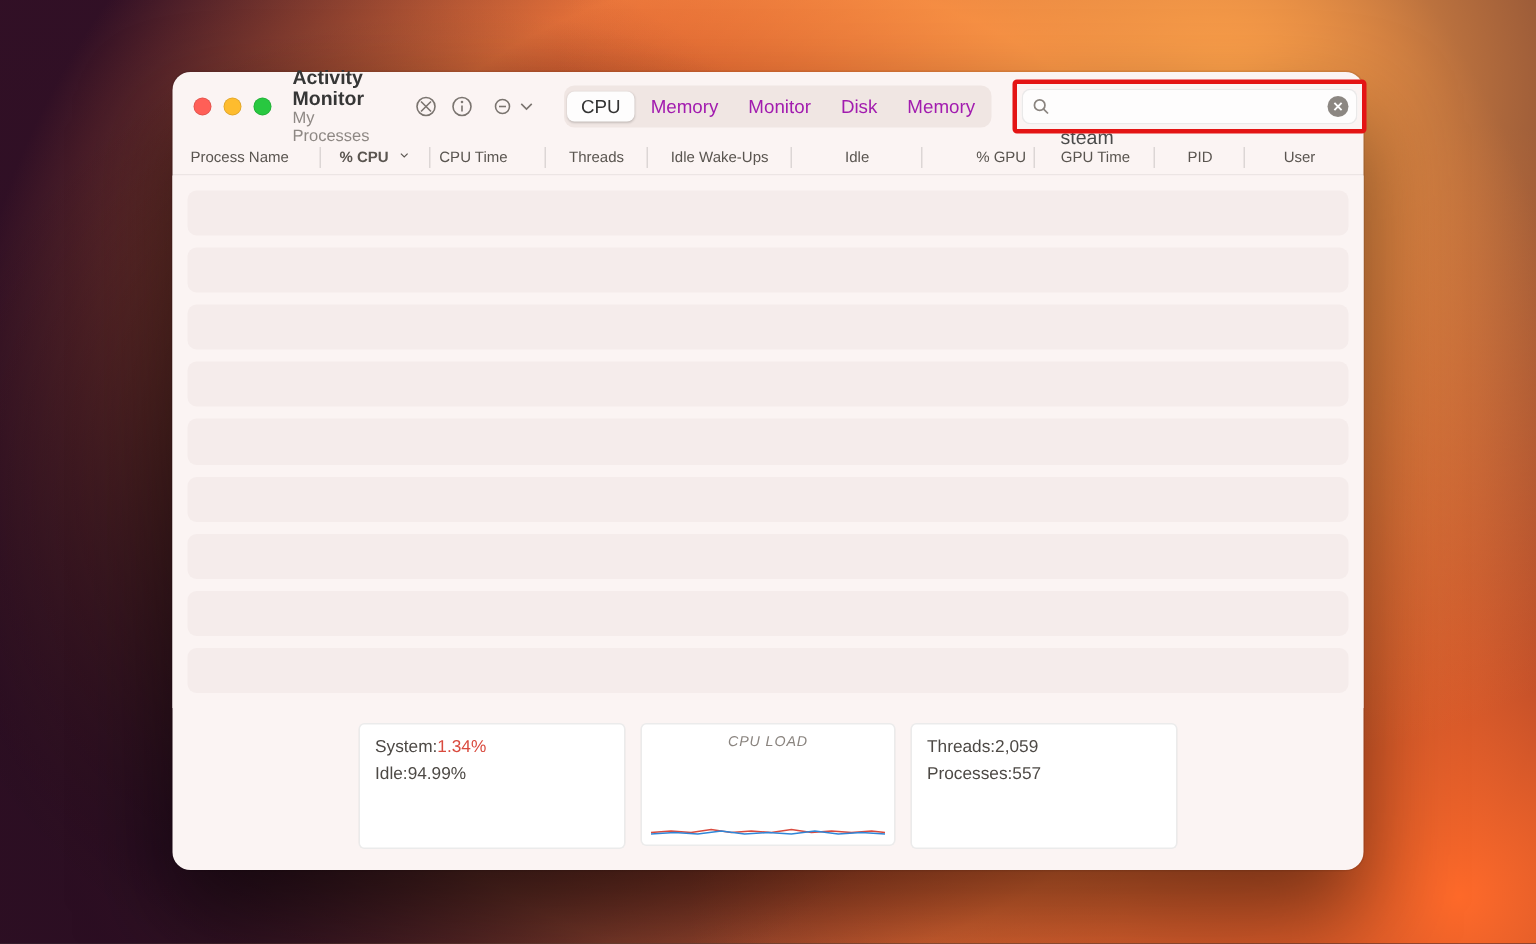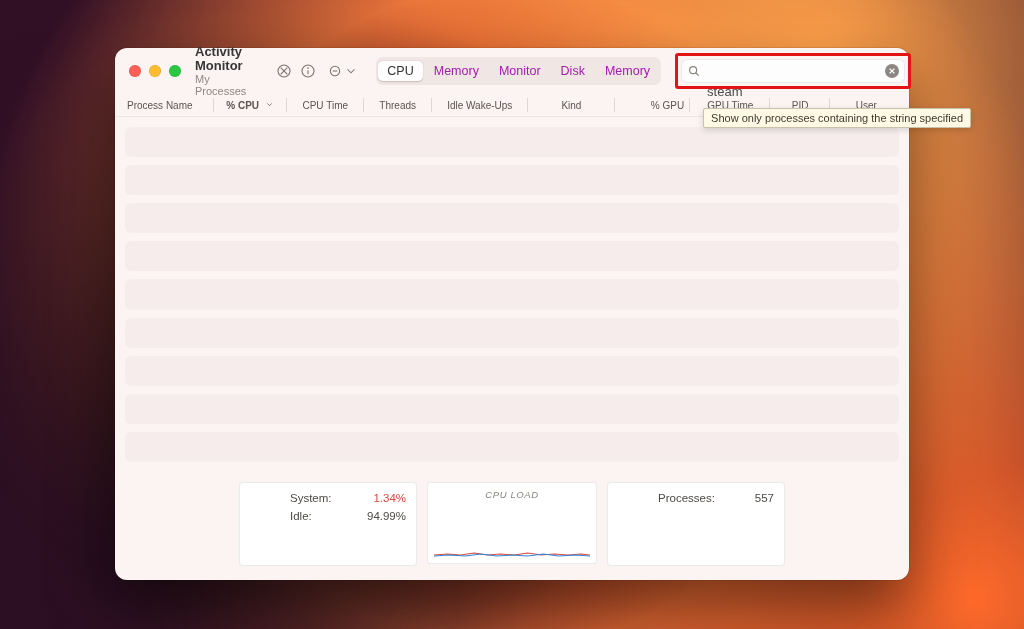--- a/index.html
+++ b/index.html
@@ -201,21 +201,21 @@
     width: 156px;
     height: 70px;
     background:#ffffff;
     border-radius:4px;
     border:1px solid rgba(0,0,0,0.08);
     padding: 6px 10px;
     font-size: 11.5px;
     color:#4d4945;
   }
   .card.mid { width: 148px; position:relative; padding-top:4px;}
-  .row { display:flex; justify-content:space-between; line-height:1.6;margin-left:40px;}
+  .row { display:flex; line-height:1.6;}
   .row .v.red { color:#d94a3e; }
   .row .v.blue { color:#2f86d7; }
   .mid-title { text-align:center; font-size:9.5px; letter-spacing:0.6px; color:#8a847f; margin-top:2px;font-style:italic;}
   .sparkline { position:absolute; left:6px; right:6px; bottom:6px; height:22px; }
   .sparkline svg { width:100%; height:100%; }
 
   
   .tooltip {
     position:absolute;
     top: 60px;
@@ -307,31 +307,31 @@
         <span>Process Name</span>
       </div>
     <div class="col sorted" style="width:70px;justify-content:center">
       <span>% CPU</span>
       <span class="chev">
         <svg viewBox="0 0 24 24">
             <polyline points="6 9 12 15 18 9"></polyline>
           </svg>
       </span>
     </div>
-    <div class="col" style="width:74px;justify-content:center">
+    <div class="col" style="width:74px;">
         <span>CPU Time</span>
       </div>
     <div class="col" style="width:64px;justify-content:center">
         <span>Threads</span>
       </div>
     <div class="col" style="width:96px;justify-content:center">
         <span>Idle Wake-Ups</span>
       </div>
     <div class="col" style="width:86px;justify-content:center">
-        <span>Kind</span>
+        <span>Idle</span>
       </div>
     <div class="col" style="width:72px;justify-content:flex-end">
         <span>% GPU</span>
       </div>
     <div class="col" style="width:78px;justify-content:center">
         <span>GPU Time</span>
       </div>
     <div class="col" style="width:54px;justify-content:center">
         <span>PID</span>
       </div>
@@ -369,21 +369,24 @@
       <div class="mid-title">CPU LOAD</div>
       <div class="sparkline">
         <svg viewBox="0 0 140 22" preserveAspectRatio="none">
           <polyline points="0,20 12,19 24,20 36,18 48,20 60,19 72,20 84,18 96,20 108,19 120,20 132,19 140,20" fill="none" stroke="#d94a3e" stroke-width="1"></polyline>
           <polyline points="0,21 14,20 28,21 42,19 56,21 70,20 84,21 98,19 112,21 126,20 140,21" fill="none" stroke="#2f86d7" stroke-width="1"></polyline>
         </svg>
       </div>
     </div>
     <div class="card">
       <div class="row">
+          <span>Threads:</span>
+          <span class="v">2,059</span>
+        </div>
+      <div class="row">
           <span>Processes:</span>
           <span class="v">557</span>
         </div>
     </div>
   </div>
 
-  <div class="tooltip">Show only processes containing the string specified</div>
 
 </div>
 
 </body></html>

